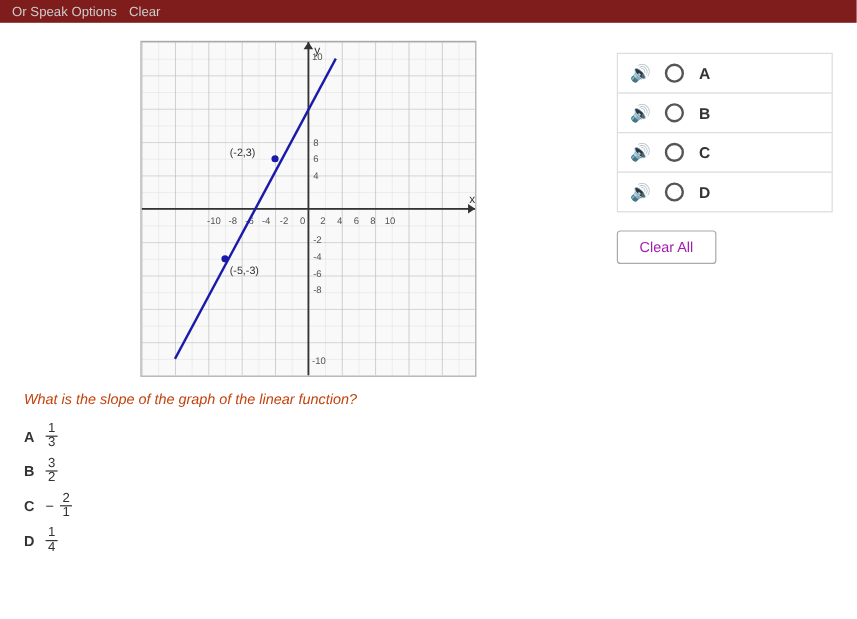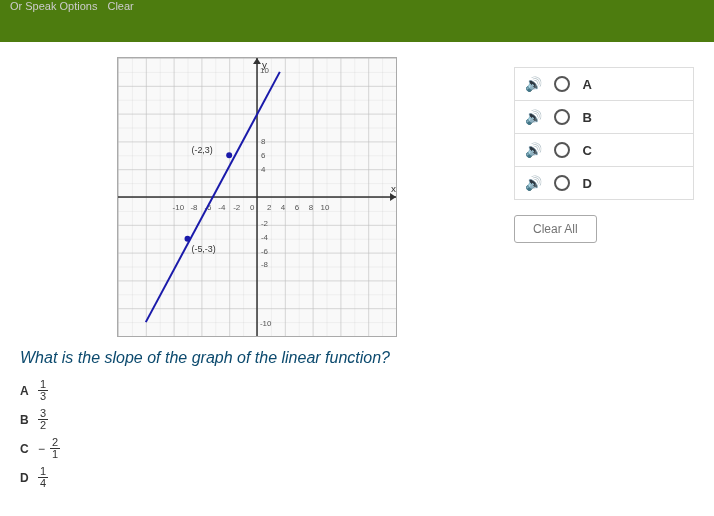--- a/index.html
+++ b/index.html
@@ -6,24 +6,24 @@
     body {
       background: #fff;
       font-family: Arial, sans-serif;
       font-size: 13px;
       width: 714px;
       height: 516px;
       overflow: hidden;
       position: relative;
     }
     .top-bar {
-      background: #4d7c0f;
-      height: 42px;
-      display: flex;
-      align-items: flex-start;
+      background: #7f1d1d;
+      height: 19px;
+      display: flex;
+      align-items: center;
       padding: 0 10px;
       gap: 10px;
     }
     .top-bar-text {
       color: #ccc;
       font-size: 11px;
     }
     .main-content {
       display: flex;
       padding: 10px 20px;
@@ -41,22 +41,22 @@
     }
     
     .graph-svg {
       width: 280px;
       height: 280px;
       border: 1px solid #aaa;
       background: #f9f9f9;
     }
     .question-text {
       margin-top: 12px;
-      font-size: 16px;
-      color: #0c4a6e;
+      font-size: 12px;
+      color: #c2410c;
       font-style: italic;
     }
     .answer-choices {
       margin-top: 12px;
       display: flex;
       flex-direction: column;
       gap: 6px;
     }
     .answer-choice {
       font-size: 12px;
@@ -123,21 +123,21 @@
       color: #333;
     }
     .clear-all-btn {
       margin-top: 16px;
       padding: 6px 18px;
       background: #fff;
       border: 1px solid #aaa;
       border-radius: 3px;
       font-size: 12px;
       cursor: pointer;
-      color: #737373;
+      color: #a21caf;
     }
   </style>
 </head>
 <body>
 
 <div class="top-bar">
   <span class="top-bar-text">Or Speak Options</span>
   <span class="top-bar-text">Clear</span>
 </div>
 

